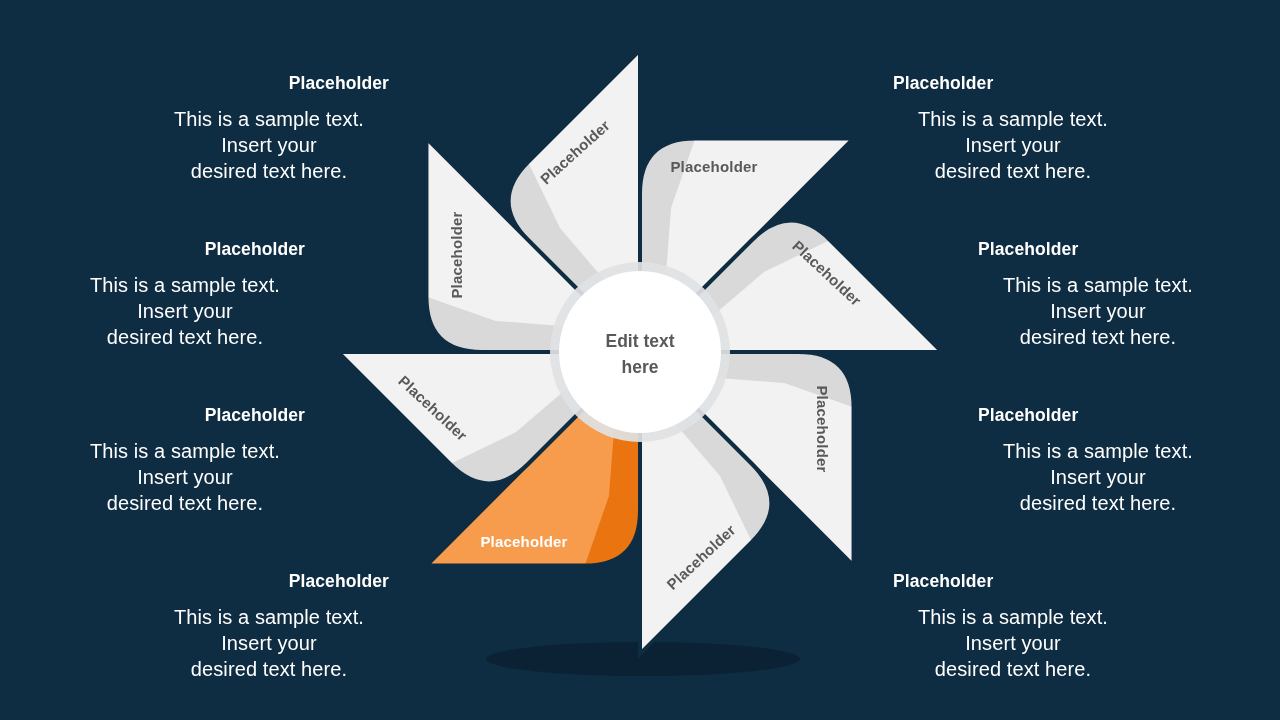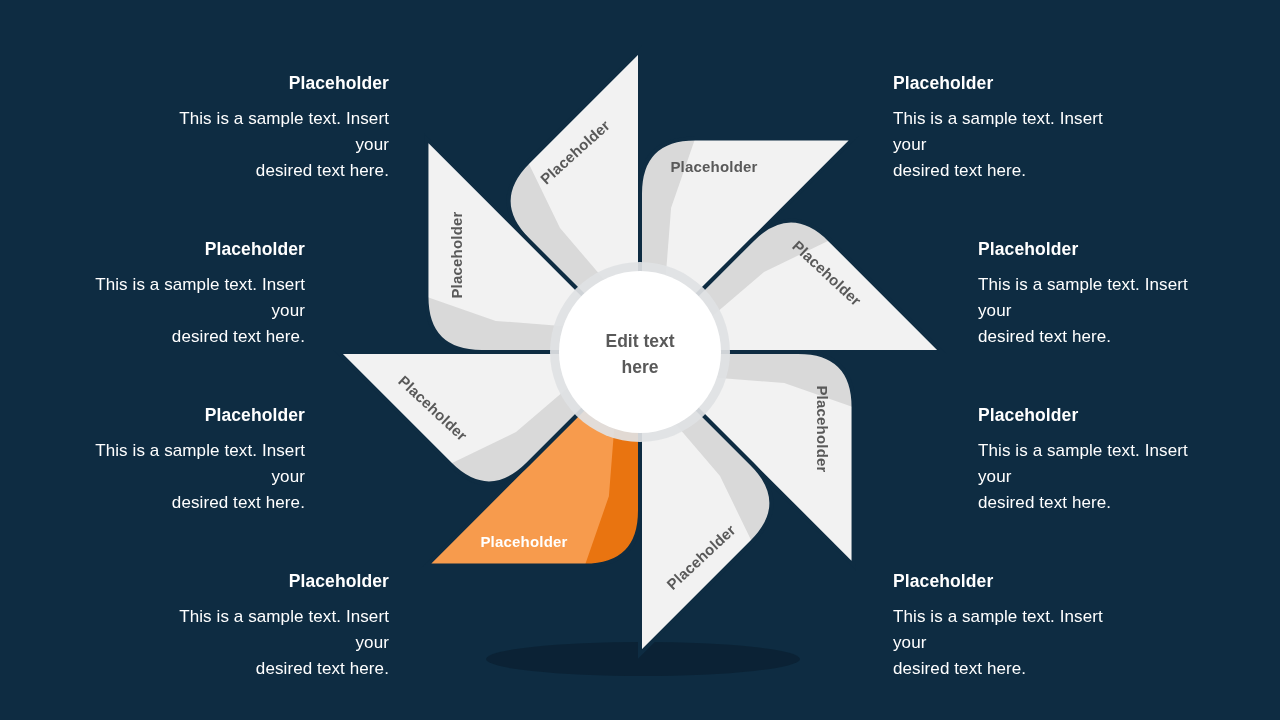--- a/index.html
+++ b/index.html
@@ -42,25 +42,26 @@
   .callout.align-right { text-align: right; }
   .callout.align-left  { text-align: left; }
   .callout-title {
     font-size: 17.5px;
     font-weight: 700;
     line-height: 22px;
     margin-bottom: 12px;
     letter-spacing: 0.1px;
   }
   .callout-body {
-    font-size: 17px;
+    font-size: 20px;
     font-weight: 400;
     line-height: 26px;
     white-space: pre-line;
     letter-spacing: 0.1px;
+    text-align: center;
   }
 </style>
 </head>
 <body>
 
 <div class="slide" id="slide-bg" style="background: rgb(14, 44, 66);">
 
   <svg class="diagram-svg" width="1280" height="720" viewBox="0 0 1280 720">
     <defs>
       <path id="petal-shape" d="M 0 0 L 0 -302 L -112 -190 Q -151 -151 -112 -112 Z"></path>

